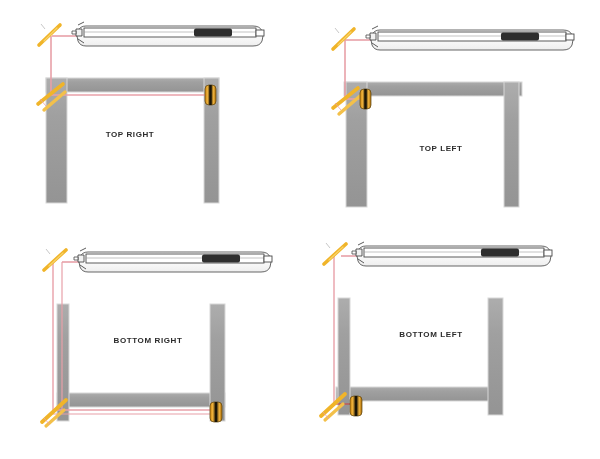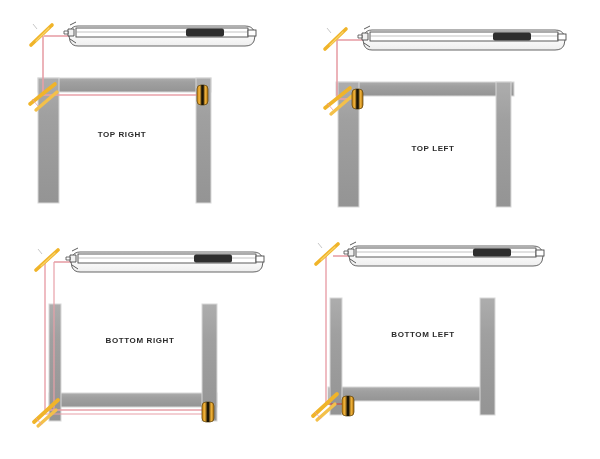--- a/index.html
+++ b/index.html
@@ -16,20 +16,21 @@
   #diagram-root {
     position: relative;
     width: 600px;
     height: 459px;
     background: #ffffff;
   }
   .panel {
     position: absolute;
     width: 300px;
     height: 229px;
+    padding-left: 8px;
   }
   #panel-top-right  { left: 0px;   top: 0px; }
   #panel-top-left   { left: 300px; top: 4px; }
   #panel-bottom-right { left: 16px;   top: 230px; }
   #panel-bottom-left  { left: 300px; top: 224px; }
 
   .panel svg { display: block; width: 300px; height: 229px; }
 
   .panel-label {
     font-family: "Liberation Sans", sans-serif;

